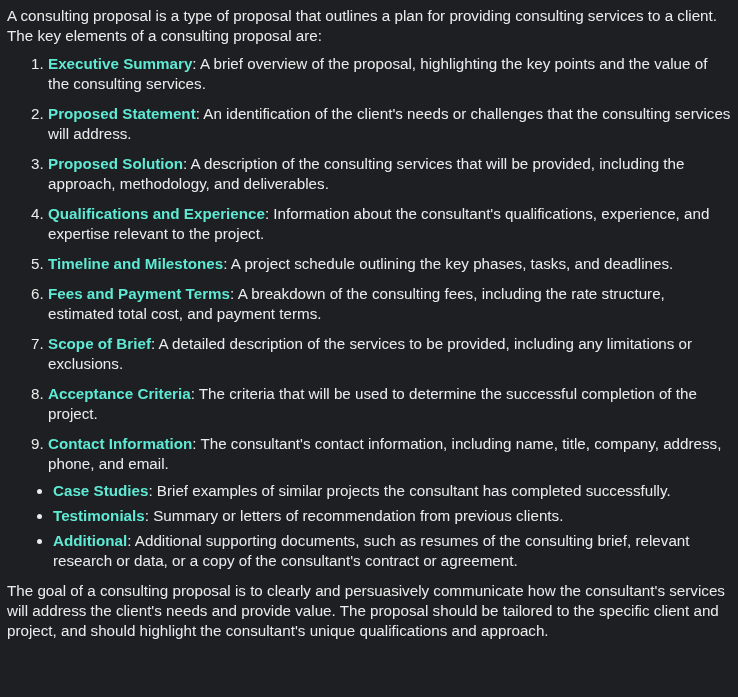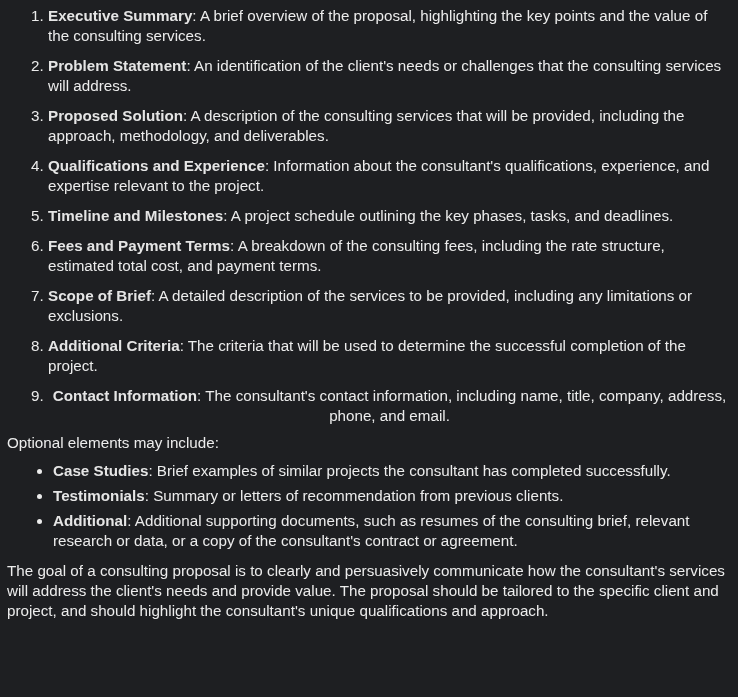--- a/index.html
+++ b/index.html
@@ -28,49 +28,49 @@
     margin: 0;
     padding: 0 0 0 41px;
   }
   ol.elements li {
     margin: 0 0 10px 0;
     padding-left: 0;
   }
   ol.elements li::marker {
     color: #ececec;
   }
-  ol.elements li:last-child { margin-bottom: 7px; text-align: center; }
-  strong { font-weight: 700; color: #e5e5e5; }
+  ol.elements li:last-child { margin-bottom: 7px; }
+  strong { font-weight: 700; color: #5eead4; }
   .optional-heading { margin-bottom: 8px; }
   ul.optional {
     margin: 0 0 10px 0;
     padding: 0 0 0 41px;
     list-style: disc;
   }
   ul.optional li { margin: 5px; }
   .outro { }
 </style>
 </head>
 <body>
 
 <div class="content">
+  <p class="intro">A consulting proposal is a type of proposal that outlines a plan for providing consulting services to a client. The key elements of a consulting proposal are:</p>
 
   <ol class="elements">
     <li><strong>Executive Summary</strong><span>: A brief overview of the proposal, highlighting the key points and the value of the consulting services.</span></li>
-    <li><strong>Problem Statement</strong><span>: An identification of the client's needs or challenges that the consulting services will address.</span></li>
+    <li><strong>Proposed Statement</strong><span>: An identification of the client's needs or challenges that the consulting services will address.</span></li>
     <li><strong>Proposed Solution</strong><span>: A description of the consulting services that will be provided, including the approach, methodology, and deliverables.</span></li>
     <li><strong>Qualifications and Experience</strong><span>: Information about the consultant's qualifications, experience, and expertise relevant to the project.</span></li>
     <li><strong>Timeline and Milestones</strong><span>: A project schedule outlining the key phases, tasks, and deadlines.</span></li>
     <li><strong>Fees and Payment Terms</strong><span>: A breakdown of the consulting fees, including the rate structure, estimated total cost, and payment terms.</span></li>
     <li><strong>Scope of Brief</strong><span>: A detailed description of the services to be provided, including any limitations or exclusions.</span></li>
-    <li><strong>Additional Criteria</strong><span>: The criteria that will be used to determine the successful completion of the project.</span></li>
+    <li><strong>Acceptance Criteria</strong><span>: The criteria that will be used to determine the successful completion of the project.</span></li>
     <li><strong>Contact Information</strong><span>: The consultant's contact information, including name, title, company, address, phone, and email.</span></li>
   </ol>
 
-  <p class="optional-heading">Optional elements may include:</p>
 
   <ul class="optional">
     <li><strong>Case Studies</strong><span>: Brief examples of similar projects the consultant has completed successfully.</span></li>
     <li><strong>Testimonials</strong><span>: Summary or letters of recommendation from previous clients.</span></li>
     <li><strong>Additional</strong><span>: Additional supporting documents, such as resumes of the consulting brief, relevant research or data, or a copy of the consultant's contract or agreement.</span></li>
   </ul>
 
   <p class="outro">The goal of a consulting proposal is to clearly and persuasively communicate how the consultant's services will address the client's needs and provide value. The proposal should be tailored to the specific client and project, and should highlight the consultant's unique qualifications and approach.</p>
 </div>
 

